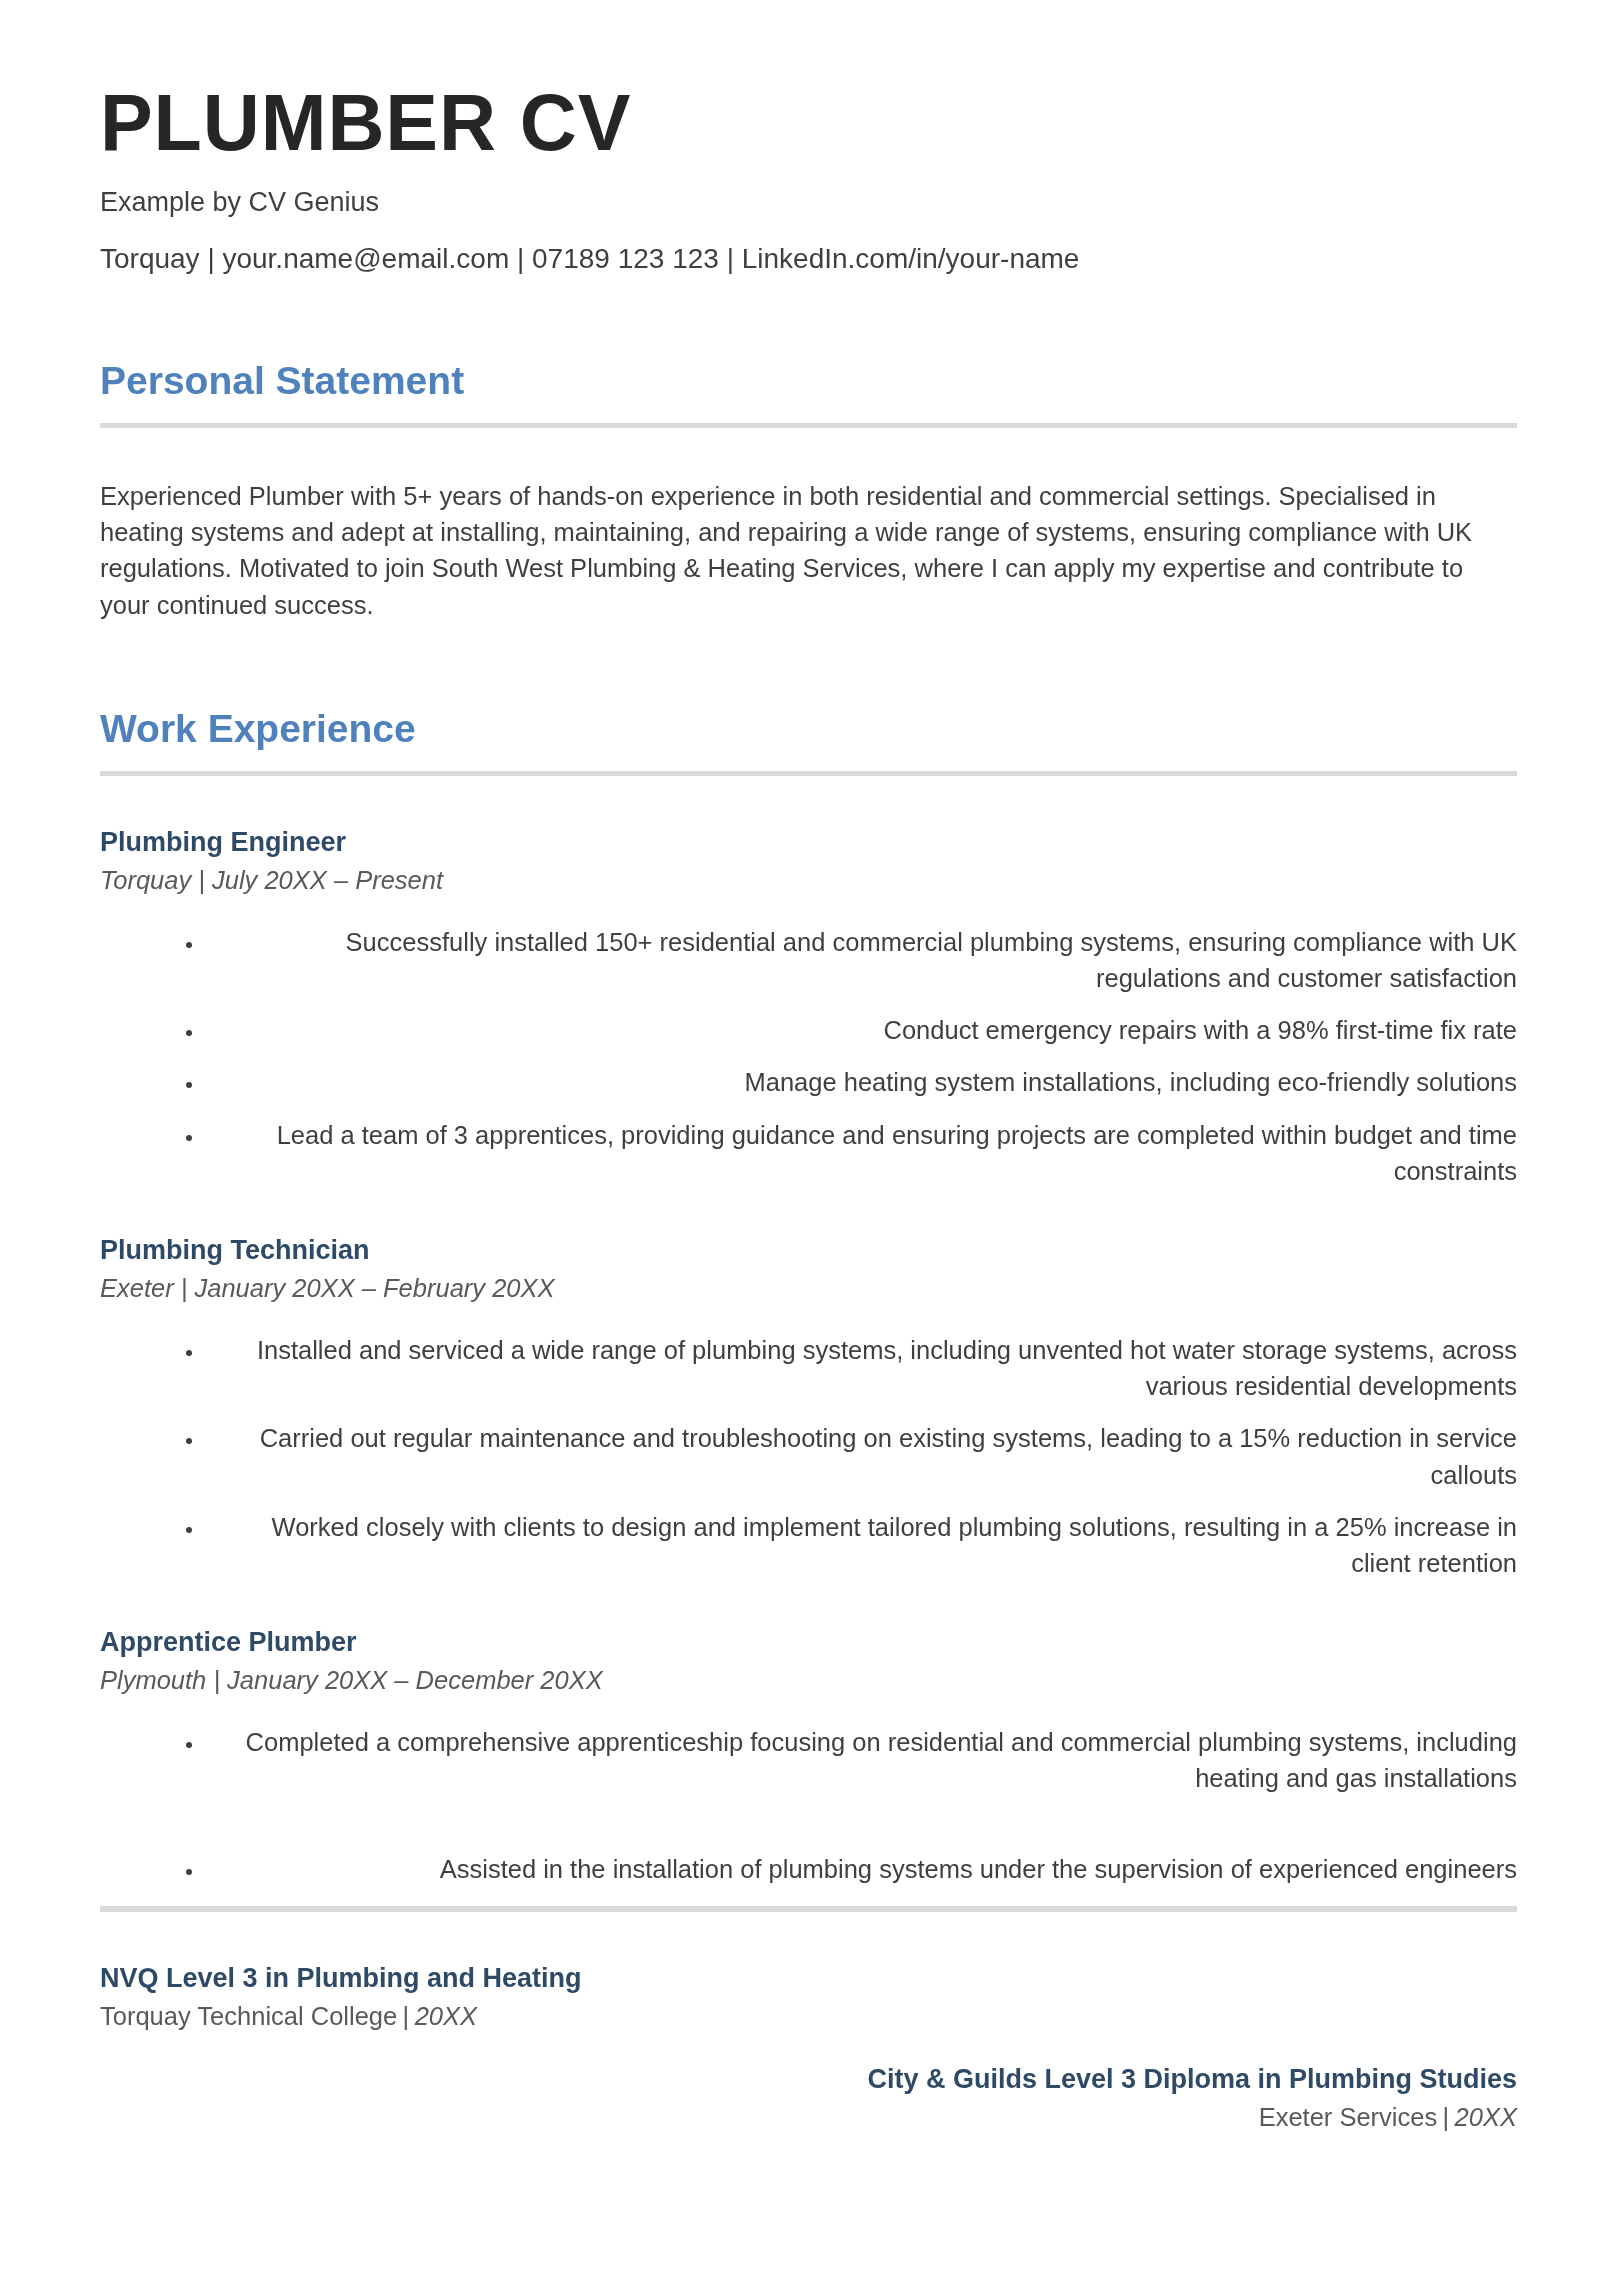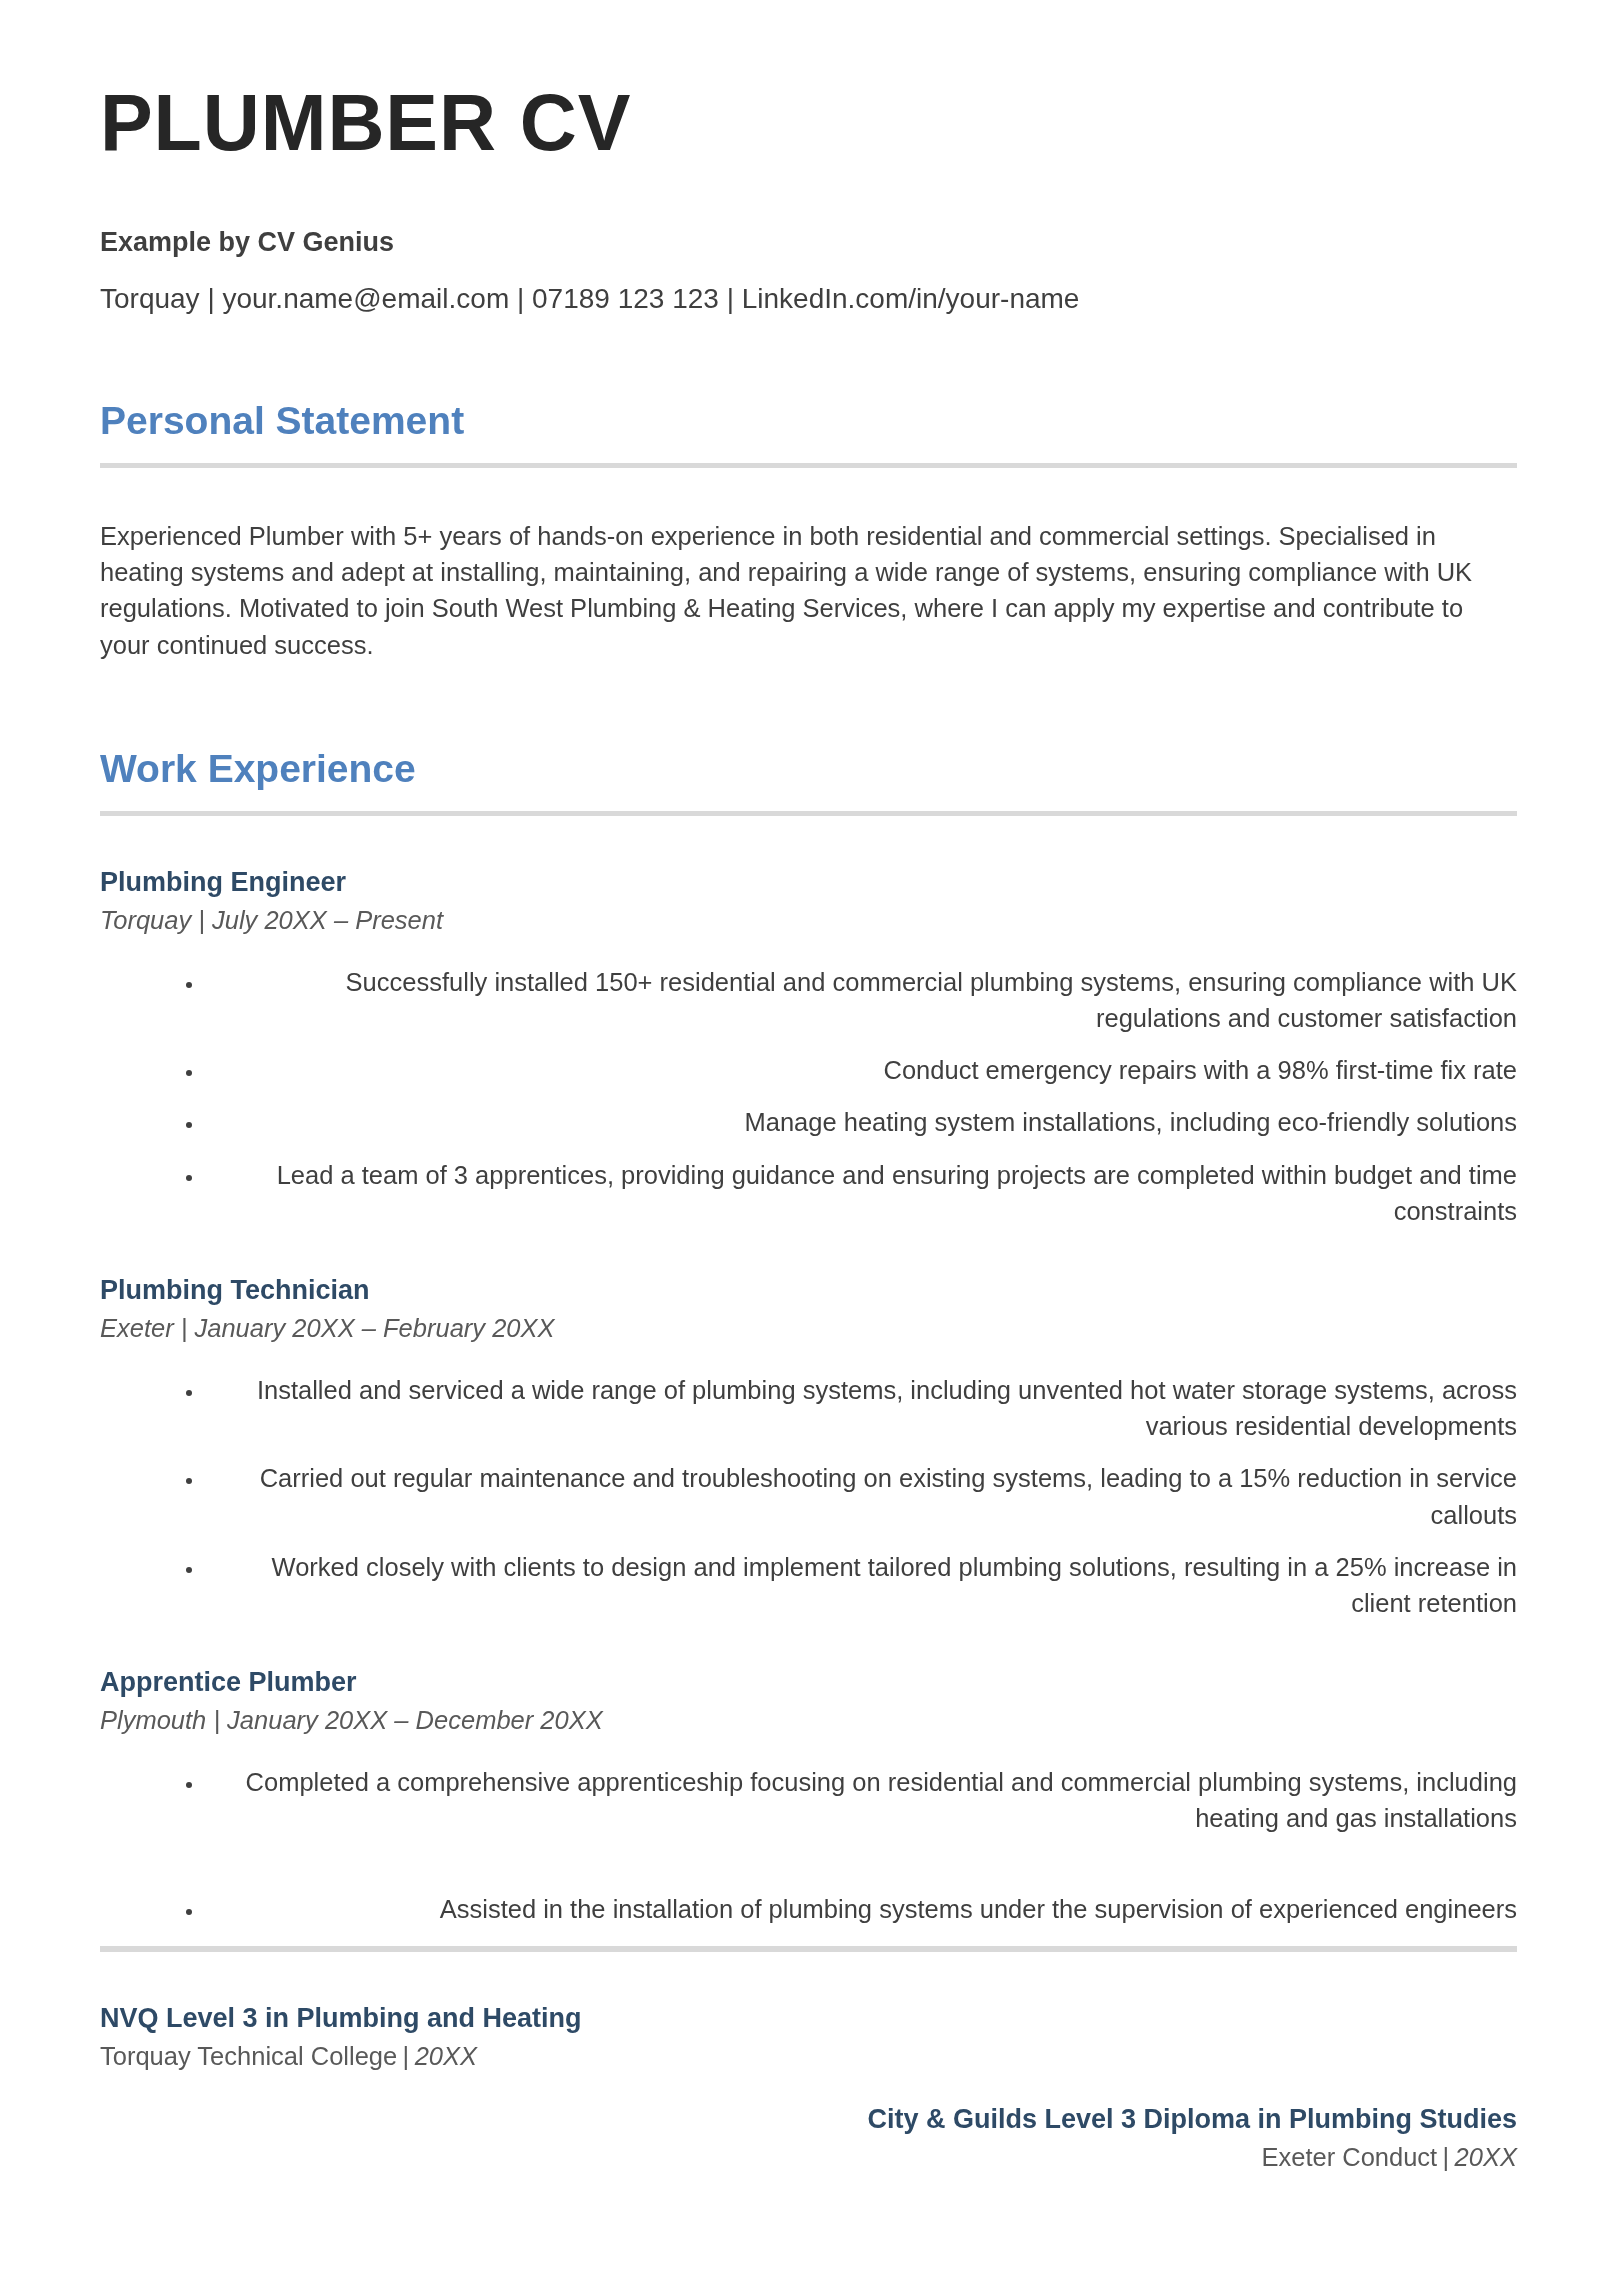--- a/index.html
+++ b/index.html
@@ -24,24 +24,23 @@
   .cv-header{text-align:left;}
   h1.cv-title{
     margin-top:30px;
     font-size:79px;
     line-height:1.05;
     font-weight:bold;
     color:var(--title);
     letter-spacing:0.9px;
   }
   p.cv-subtitle{
-    margin-top:62px;
+    margin-top:22px;
     font-size:27px;
     color:var(--body);
-    font-weight:bold;
   }
   p.cv-contact{
     margin-top:25px;
     font-size:28px;
     color:var(--body);
   }
   
   h2.section-heading{
     margin-top:84px;
     font-size:39px;
@@ -159,19 +158,19 @@
   <section>
     <div class="rule"></div>
 
     <div class="edu-entry">
       <h3 class="entry-title">NVQ Level 3 in Plumbing and Heating</h3>
       <p class="edu-detail"><span>Torquay Technical College</span><span class="sep">|</span><span class="year">20XX</span></p>
     </div>
 
     <div class="edu-entry">
       <h3 class="entry-title">City &amp; Guilds Level 3 Diploma in Plumbing Studies</h3>
-      <p class="edu-detail"><span>Exeter Conduct</span><span class="sep">|</span><span class="year">20XX</span></p>
+      <p class="edu-detail"><span>Exeter Services</span><span class="sep">|</span><span class="year">20XX</span></p>
     </div>
 
   </section>
 
 </div>
 
 
 </body></html>

